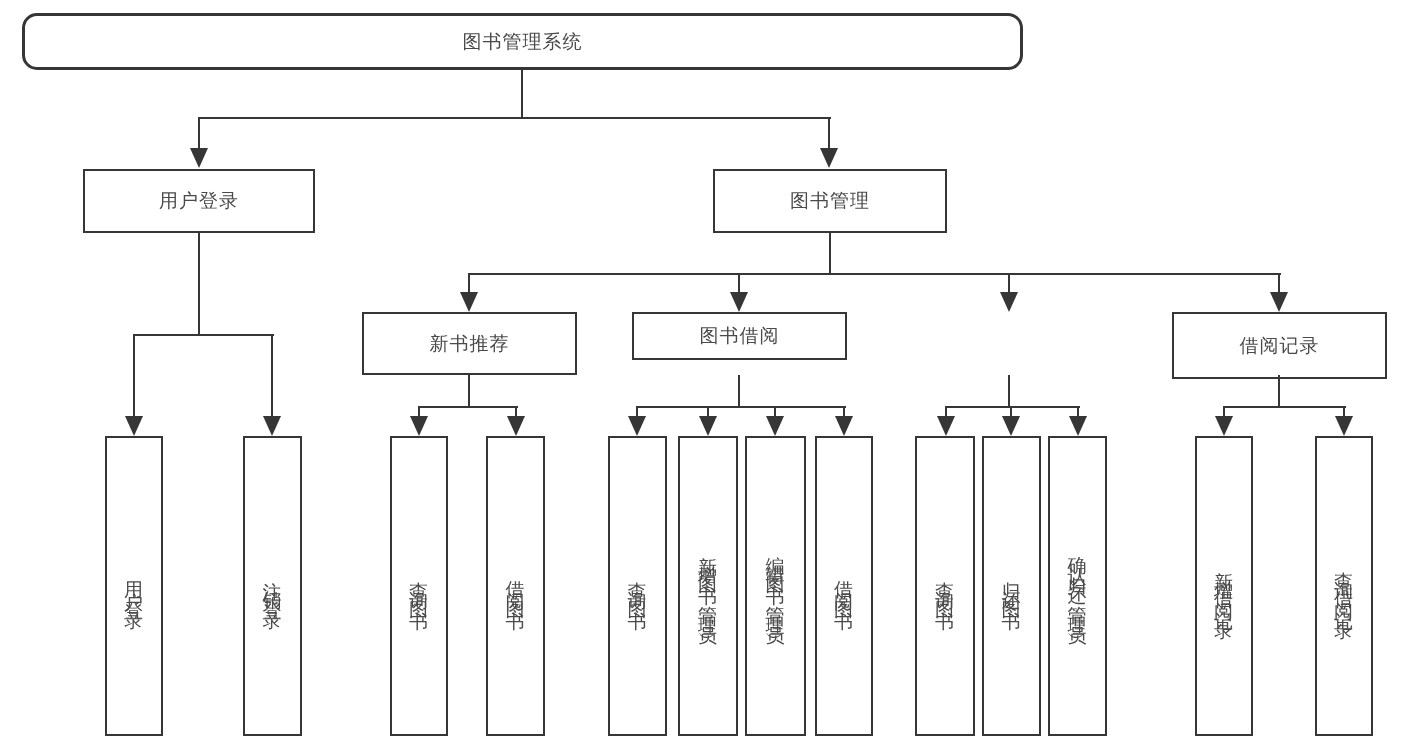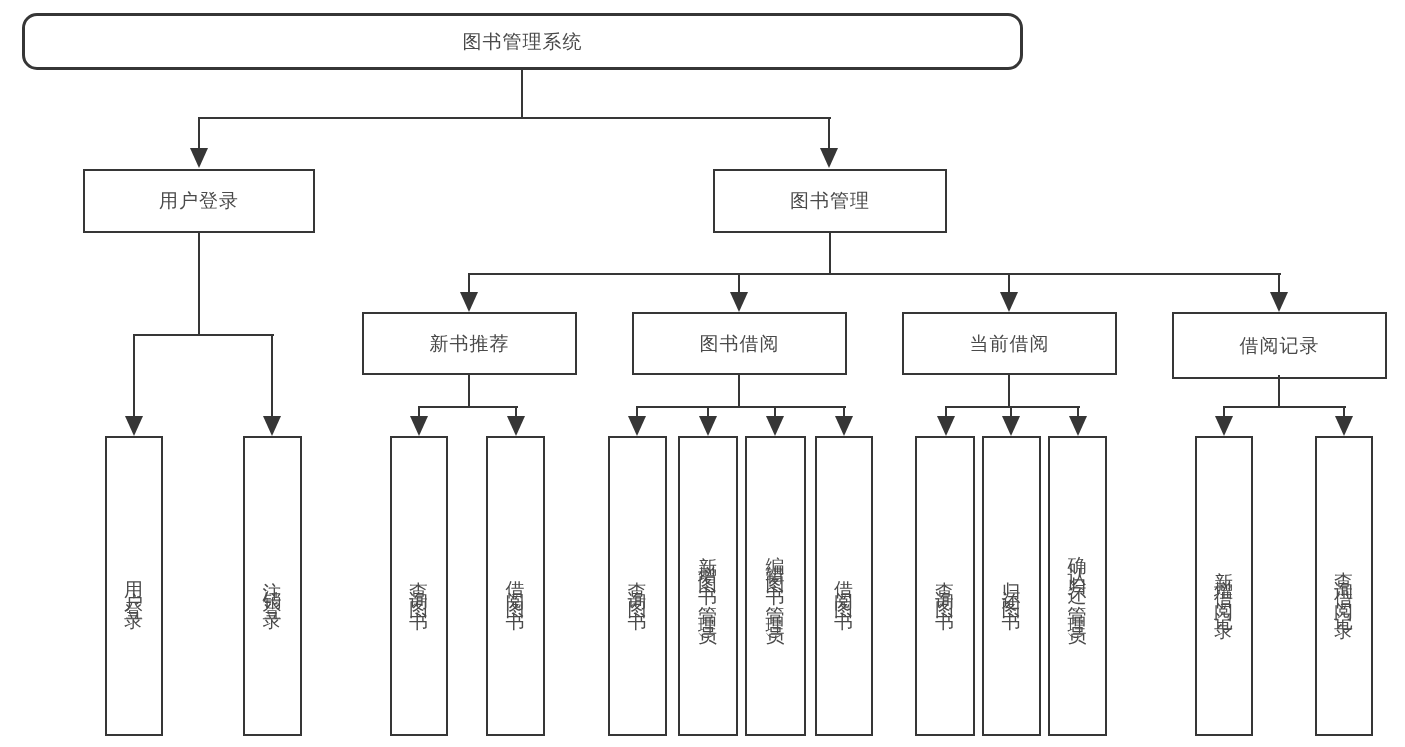--- a/index.html
+++ b/index.html
@@ -98,25 +98,22 @@
   <div class="vline" style="left:738px; top:273px; height:22px;"></div>
   <div class="ah" style="left:730px; top:292px;"></div>
   <div class="vline" style="left:1008px; top:273px; height:22px;"></div>
   <div class="ah" style="left:1000px; top:292px;"></div>
   <div class="vline" style="left:1278px; top:273px; height:22px;"></div>
   <div class="ah" style="left:1270px; top:292px;"></div>
 
   <div class="node" style="left:362px; top:312px; width:215px; height:63px;">
     <span>新书推荐</span>
   </div>
-  <div class="node" style="left:632px; top:312px; width:215px; height:63px;text-align:right;">
+  <div class="node" style="left:632px; top:312px; width:215px; height:48px;text-align:right;">
     <span>图书借阅</span>
-  </div>
-  <div class="node" style="left:902px; top:312px; width:215px; height:63px;">
-    <span>当前借阅</span>
   </div>
   <div class="node" style="left:1172px; top:312px; width:215px; height:67px;">
     <span>借阅记录</span>
   </div>
 
   <div class="vline" style="left:468px; top:375px; height:32px;"></div>
   <div class="hline" style="left:418px; top:406px; width:100px;"></div>
   <div class="vline" style="left:418px; top:406px; height:12px;"></div>
   <div class="ah" style="left:410px; top:416px;"></div>
   <div class="vline" style="left:515px; top:406px; height:12px;"></div>

